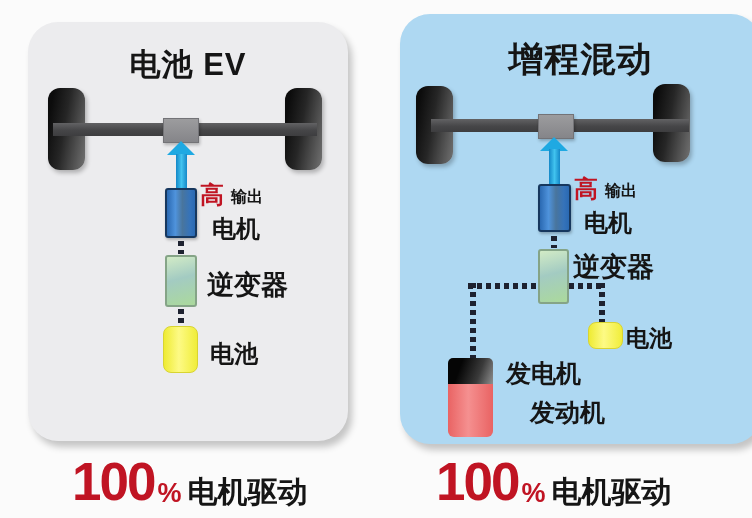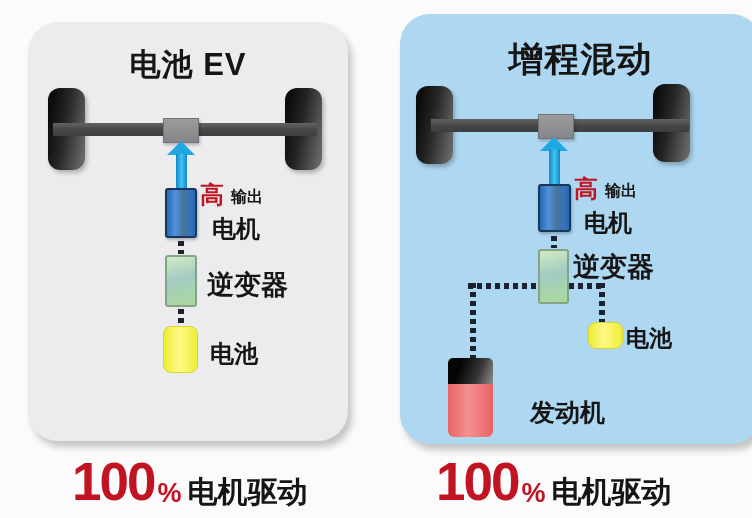--- a/index.html
+++ b/index.html
@@ -129,20 +129,21 @@
     <div class="dot-h" style="left:169px;top:269px;width:34px;"></div>
     <div class="dot-v" style="left:199px;top:269px;height:42px;"></div>
 
     <div class="inverter" style="left:138px;top:235px;width:27px;height:51px;"></div>
     <div class="lbl lbl-inverter" style="left:173px;top:240px;">逆变器</div>
 
     <div class="battery" style="left:188px;top:308px;width:33px;height:25px;"></div>
     <div class="lbl lbl-battery" style="left:226px;top:313px;font-size:23px;">电池</div>
 
     <div class="generator" style="left:48px;top:344px;width:45px;height:26px;"></div>
+    <div class="lbl lbl-generator" style="left:106px;top:347px;">发电机</div>
 
     <div class="engine" style="left:48px;top:370px;width:45px;height:53px;"></div>
     <div class="lbl lbl-engine" style="left:106px;top:386px;margin-left:24px;">发动机</div>
   </div>
 
   <div class="caption caption-ev">
     <span class="num">100</span>
     <span class="pct">%</span>
     <span class="txt">电机驱动</span>
   </div>

